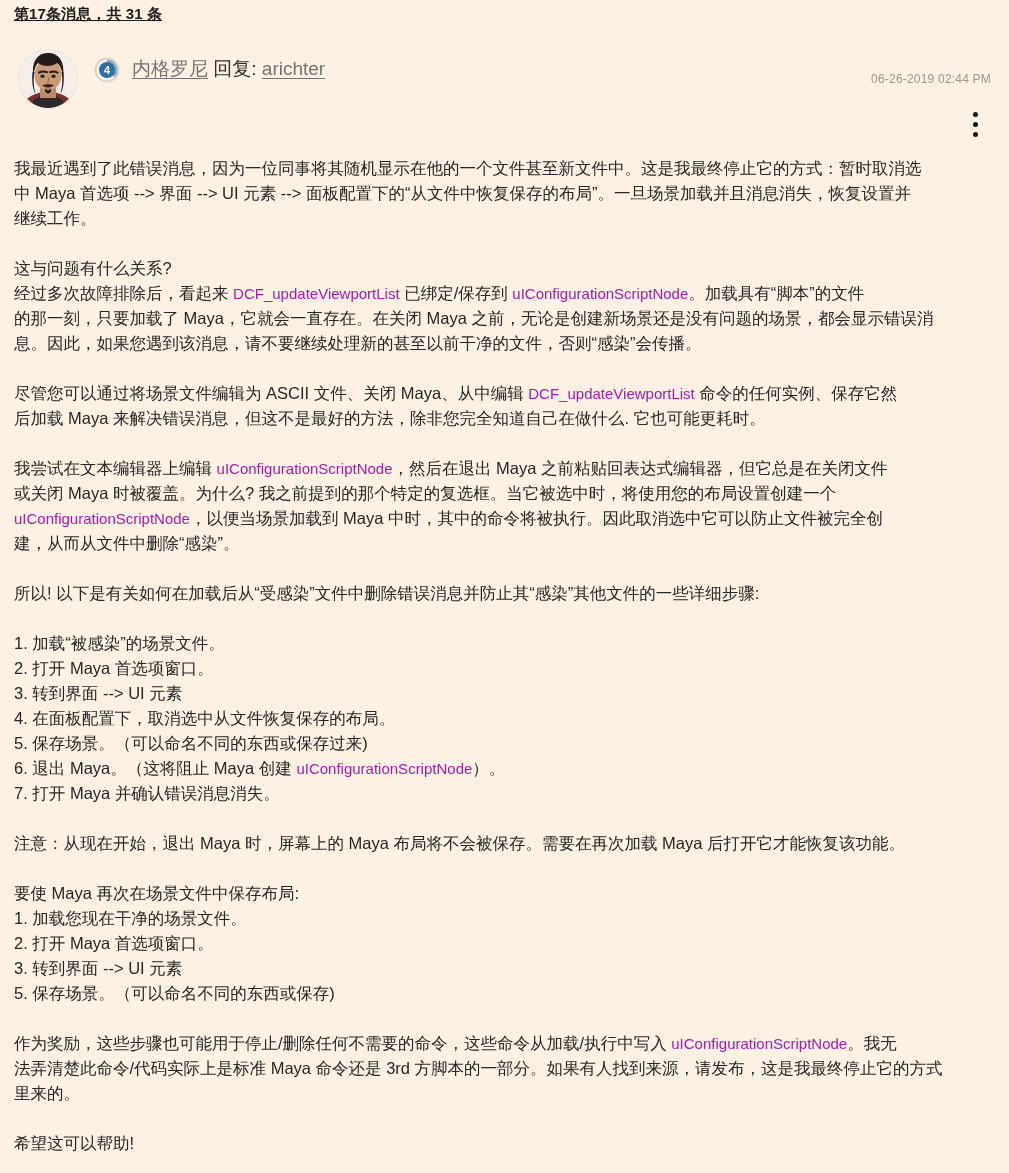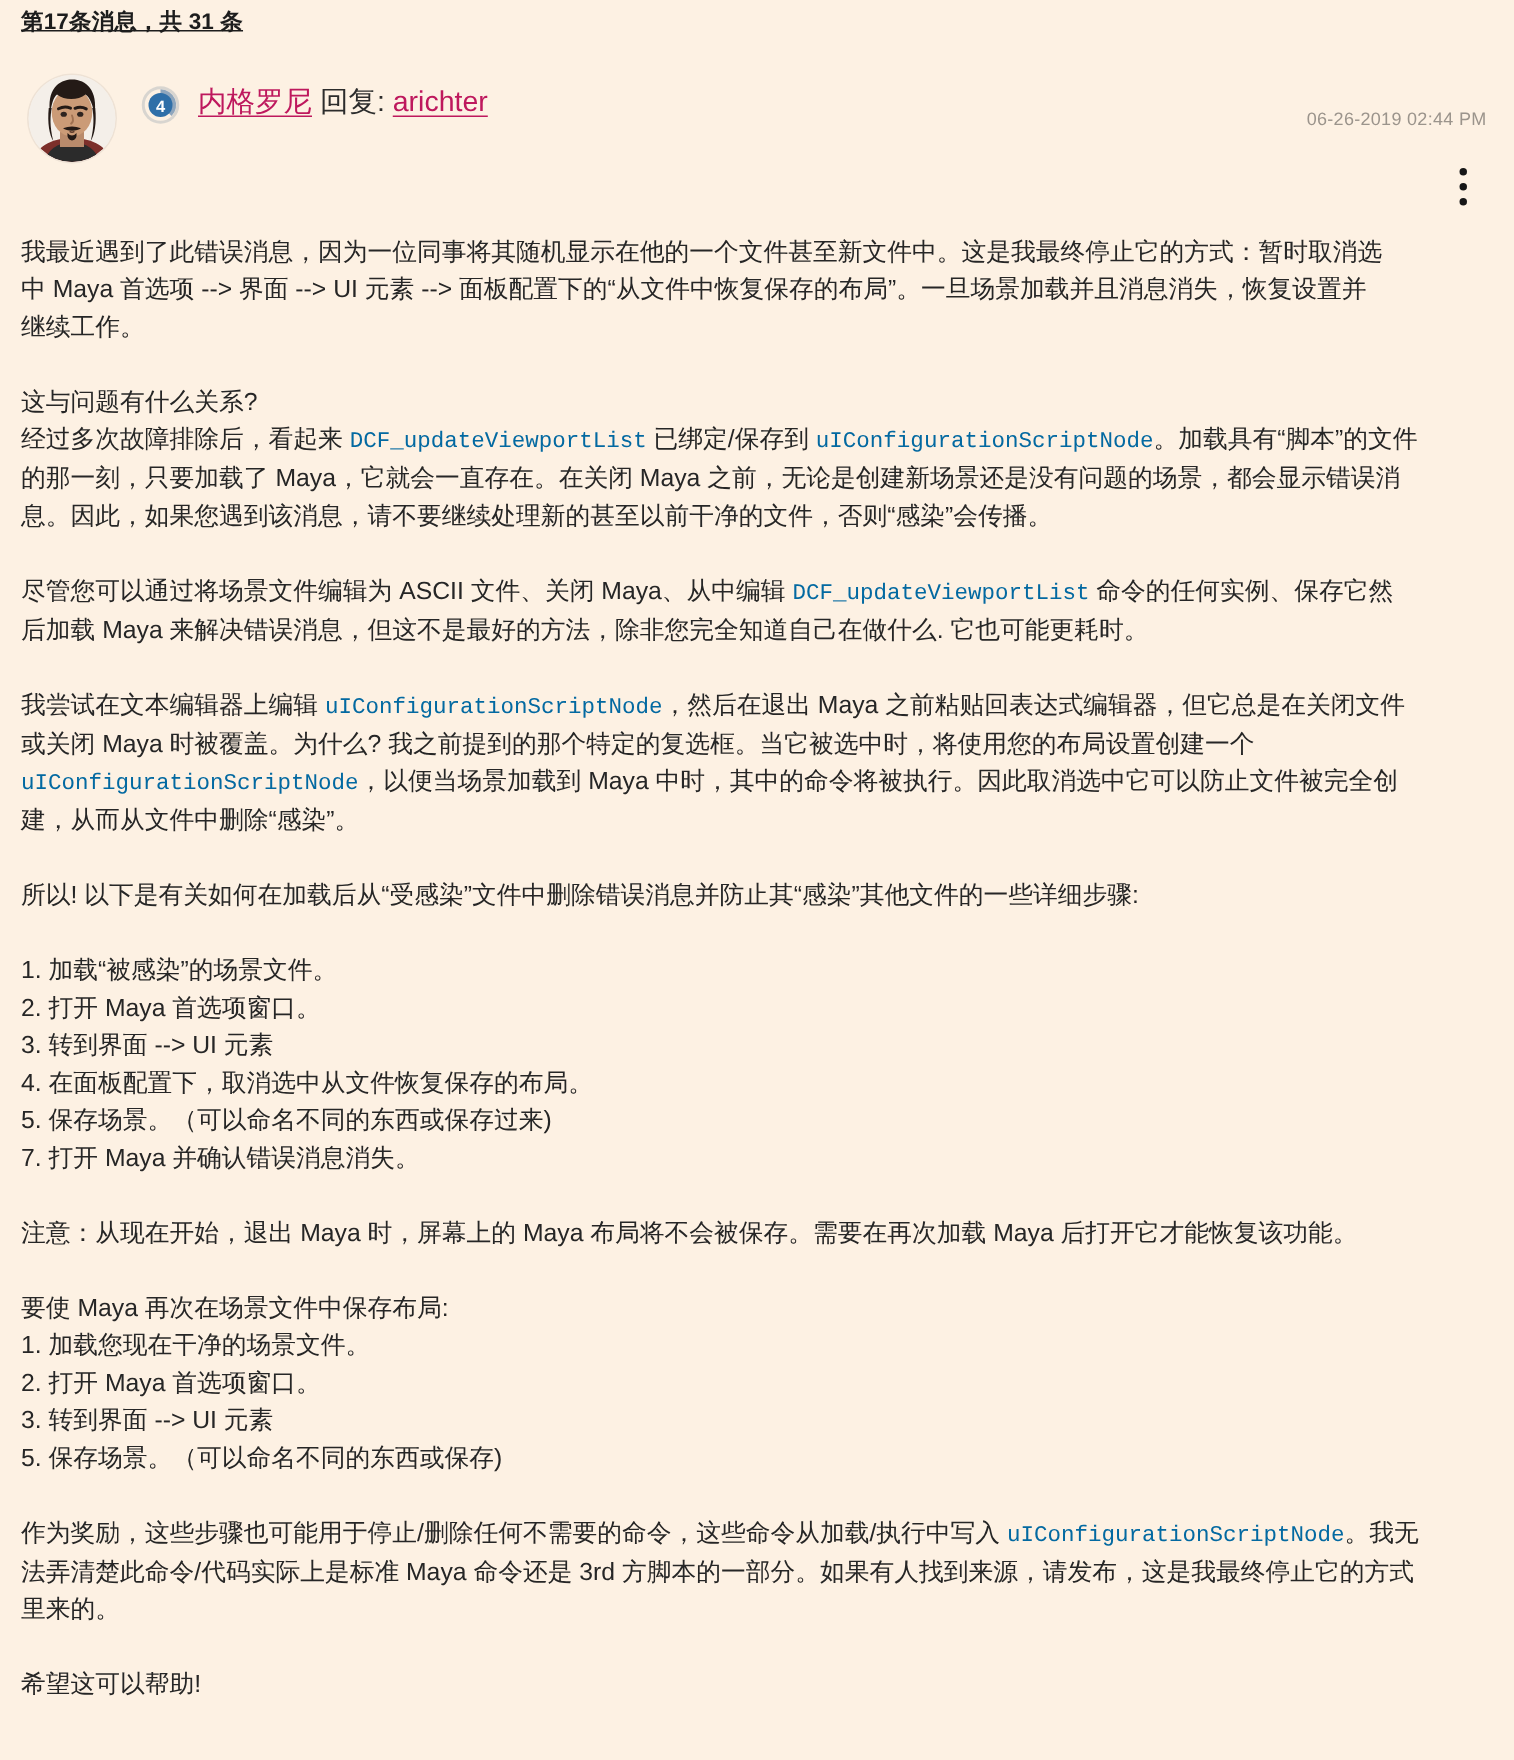--- a/index.html
+++ b/index.html
@@ -67,21 +67,21 @@
 
   .byline {
     margin-left: 12px;
     margin-top: 6px;
     font-size: 19px;
     line-height: 26px;
     color: #2c2c2c;
     white-space: nowrap;
   }
   .byline a {
-    color: #be185d;
+    color: #737373;
     text-underline-offset: 3px;
   }
   .byline .sep {
     color: #2c2c2c;
     text-decoration: none;
   }
 
   .timestamp {
     position: absolute;
     right: 18px;
@@ -117,23 +117,23 @@
     font-size: 16.5px;
     line-height: 25px;
     color: #262626;
   }
   .post-body p {
     margin: 0 0 0 0;
   }
   .blk { margin-bottom: 25px; }
   .blk-tight { margin-bottom: 0; }
   code, .mono {
-    font-family: Liberation Mono, monospace;
+    font-family: Liberation Sans, sans-serif;
     font-size: 15px;
-    color: #0369a1;
+    color: #a21caf;
   }
   .steps div, .steps2 div { white-space: nowrap; }
 </style>
 </head>
 <body>
 
 <div class="page">
 
   <div class="post-counter">第17条消息，共 31 条</div>
 
@@ -230,20 +230,21 @@
     <div class="blk">
       <p>所以! 以下是有关如何在加载后从“受感染”文件中删除错误消息并防止其“感染”其他文件的一些详细步骤:</p>
     </div>
 
     <div class="blk steps">
       <div>1. 加载“被感染”的场景文件。</div>
       <div>2. 打开 Maya 首选项窗口。</div>
       <div>3. 转到界面 --&gt; UI 元素</div>
       <div>4. 在面板配置下，取消选中从文件恢复保存的布局。</div>
       <div>5. 保存场景。（可以命名不同的东西或保存过来)</div>
+      <div><span>6. 退出 Maya。（这将阻止 Maya 创建 </span><code>uIConfigurationScriptNode</code><span>）。</span></div>
       <div>7. 打开 Maya 并确认错误消息消失。</div>
     </div>
 
     <div class="blk">
       <p>注意：从现在开始，退出 Maya 时，屏幕上的 Maya 布局将不会被保存。需要在再次加载 Maya 后打开它才能恢复该功能。</p>
     </div>
 
     <div class="blk steps2">
       <div>要使 Maya 再次在场景文件中保存布局:</div>
       <div>1. 加载您现在干净的场景文件。</div>

